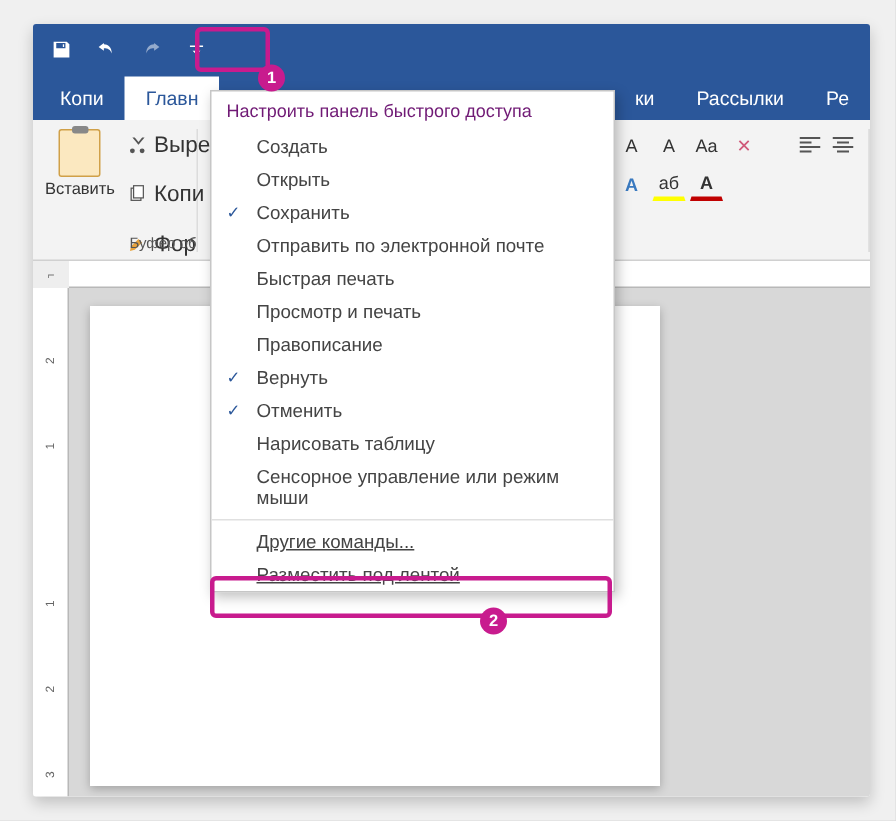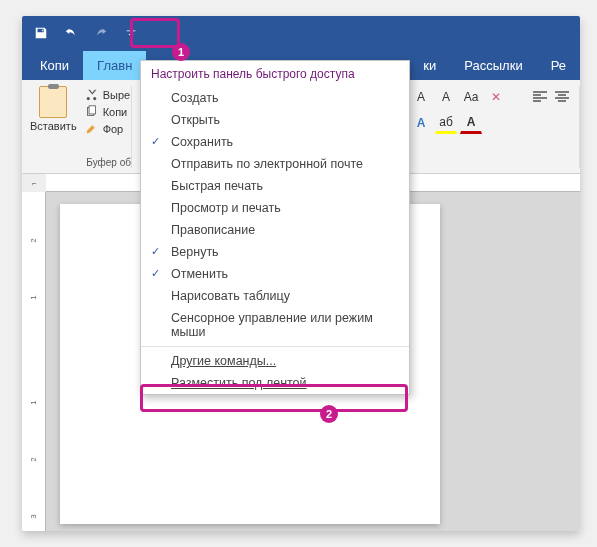--- a/index.html
+++ b/index.html
@@ -3,28 +3,28 @@
 <meta charset="utf-8">
 <style>
   * { box-sizing: border-box; margin: 0; padding: 0; font-family: "Segoe UI", Tahoma, sans-serif; }
   body { background: #f0f0f0; width: 597px; height: 547px; overflow: hidden; }
   .frame { position: absolute; left: 22px; top: 16px; width: 558px; height: 515px; background: #fff; box-shadow: 0 4px 10px rgba(0,0,0,.2); border-radius: 2px; overflow: hidden; }
   .titlebar { height: 34px; background: #2b579a; display: flex; align-items: center; padding: 0 10px; gap: 12px; }
   .qat-btn { width: 18px; height: 18px; display: flex; align-items: center; justify-content: center; color: #fff; font-size: 12px; cursor: pointer; }
   .qat-btn svg { width: 14px; height: 14px; fill: #fff; }
   .tabs { height: 30px; background: #2b579a; display: flex; align-items: flex-end; padding-left: 4px; color: #fff; font-size: 13px; }
   .tab { padding: 7px 14px; cursor: pointer; white-space: nowrap; }
-  .tab.active { background: #7dd3fc; color: #2b579a; }
+  .tab.active { background: #ffffff; color: #2b579a; }
   .ribbon { height: 94px; background: #f3f3f3; border-bottom: 1px solid #d0d0d0; position: relative; }
   .group { position: absolute; top: 6px; height: 82px; border-right: 1px solid #dcdcdc; padding: 0 8px; }
   .group .label { position: absolute; bottom: 0; left: 0; right: 0; text-align: right; font-size: 10px; color: #555; }
   .paste-btn { display: flex; flex-direction: column; align-items: center; gap: 2px; cursor: pointer; font-size: 11px; color: #333; }
   .paste-ico { width: 28px; height: 32px; background: #fbe8c0; border: 1px solid #d0a048; border-radius: 2px; position: relative; }
   .paste-ico::before { content: ""; position: absolute; top: -3px; left: 8px; width: 11px; height: 5px; background: #888; border-radius: 2px; }
-  .mini-stack { display: flex; flex-direction: column; gap: 4px; font-size: 11px; color: #333; margin-top: 2px; }
+  .mini-stack { display: flex; flex-direction: column; gap: 16px; font-size: 15px; color: #333; margin-top: 2px; }
   .mini { display: flex; align-items: center; gap: 5px; cursor: pointer; }
   .mini svg { width: 13px; height: 13px; }
   .font-group { left: 380px; width: 178px; }
   .font-row { display: flex; gap: 3px; align-items: center; }
   .font-row > div { width: 22px; height: 22px; display: flex; align-items: center; justify-content: center; font-size: 12px; color: #333; border: 1px solid transparent; cursor: pointer; }
   .aa-big { font-size: 14px; }
   .aa-small { font-size: 9px; }
   .font-color { border-bottom: 3px solid #c00000 !important; font-weight: bold; }
   .hl-pen { border-bottom: 3px solid #ffff00 !important; }
   .para-group { left: 500px; width: 58px; }

